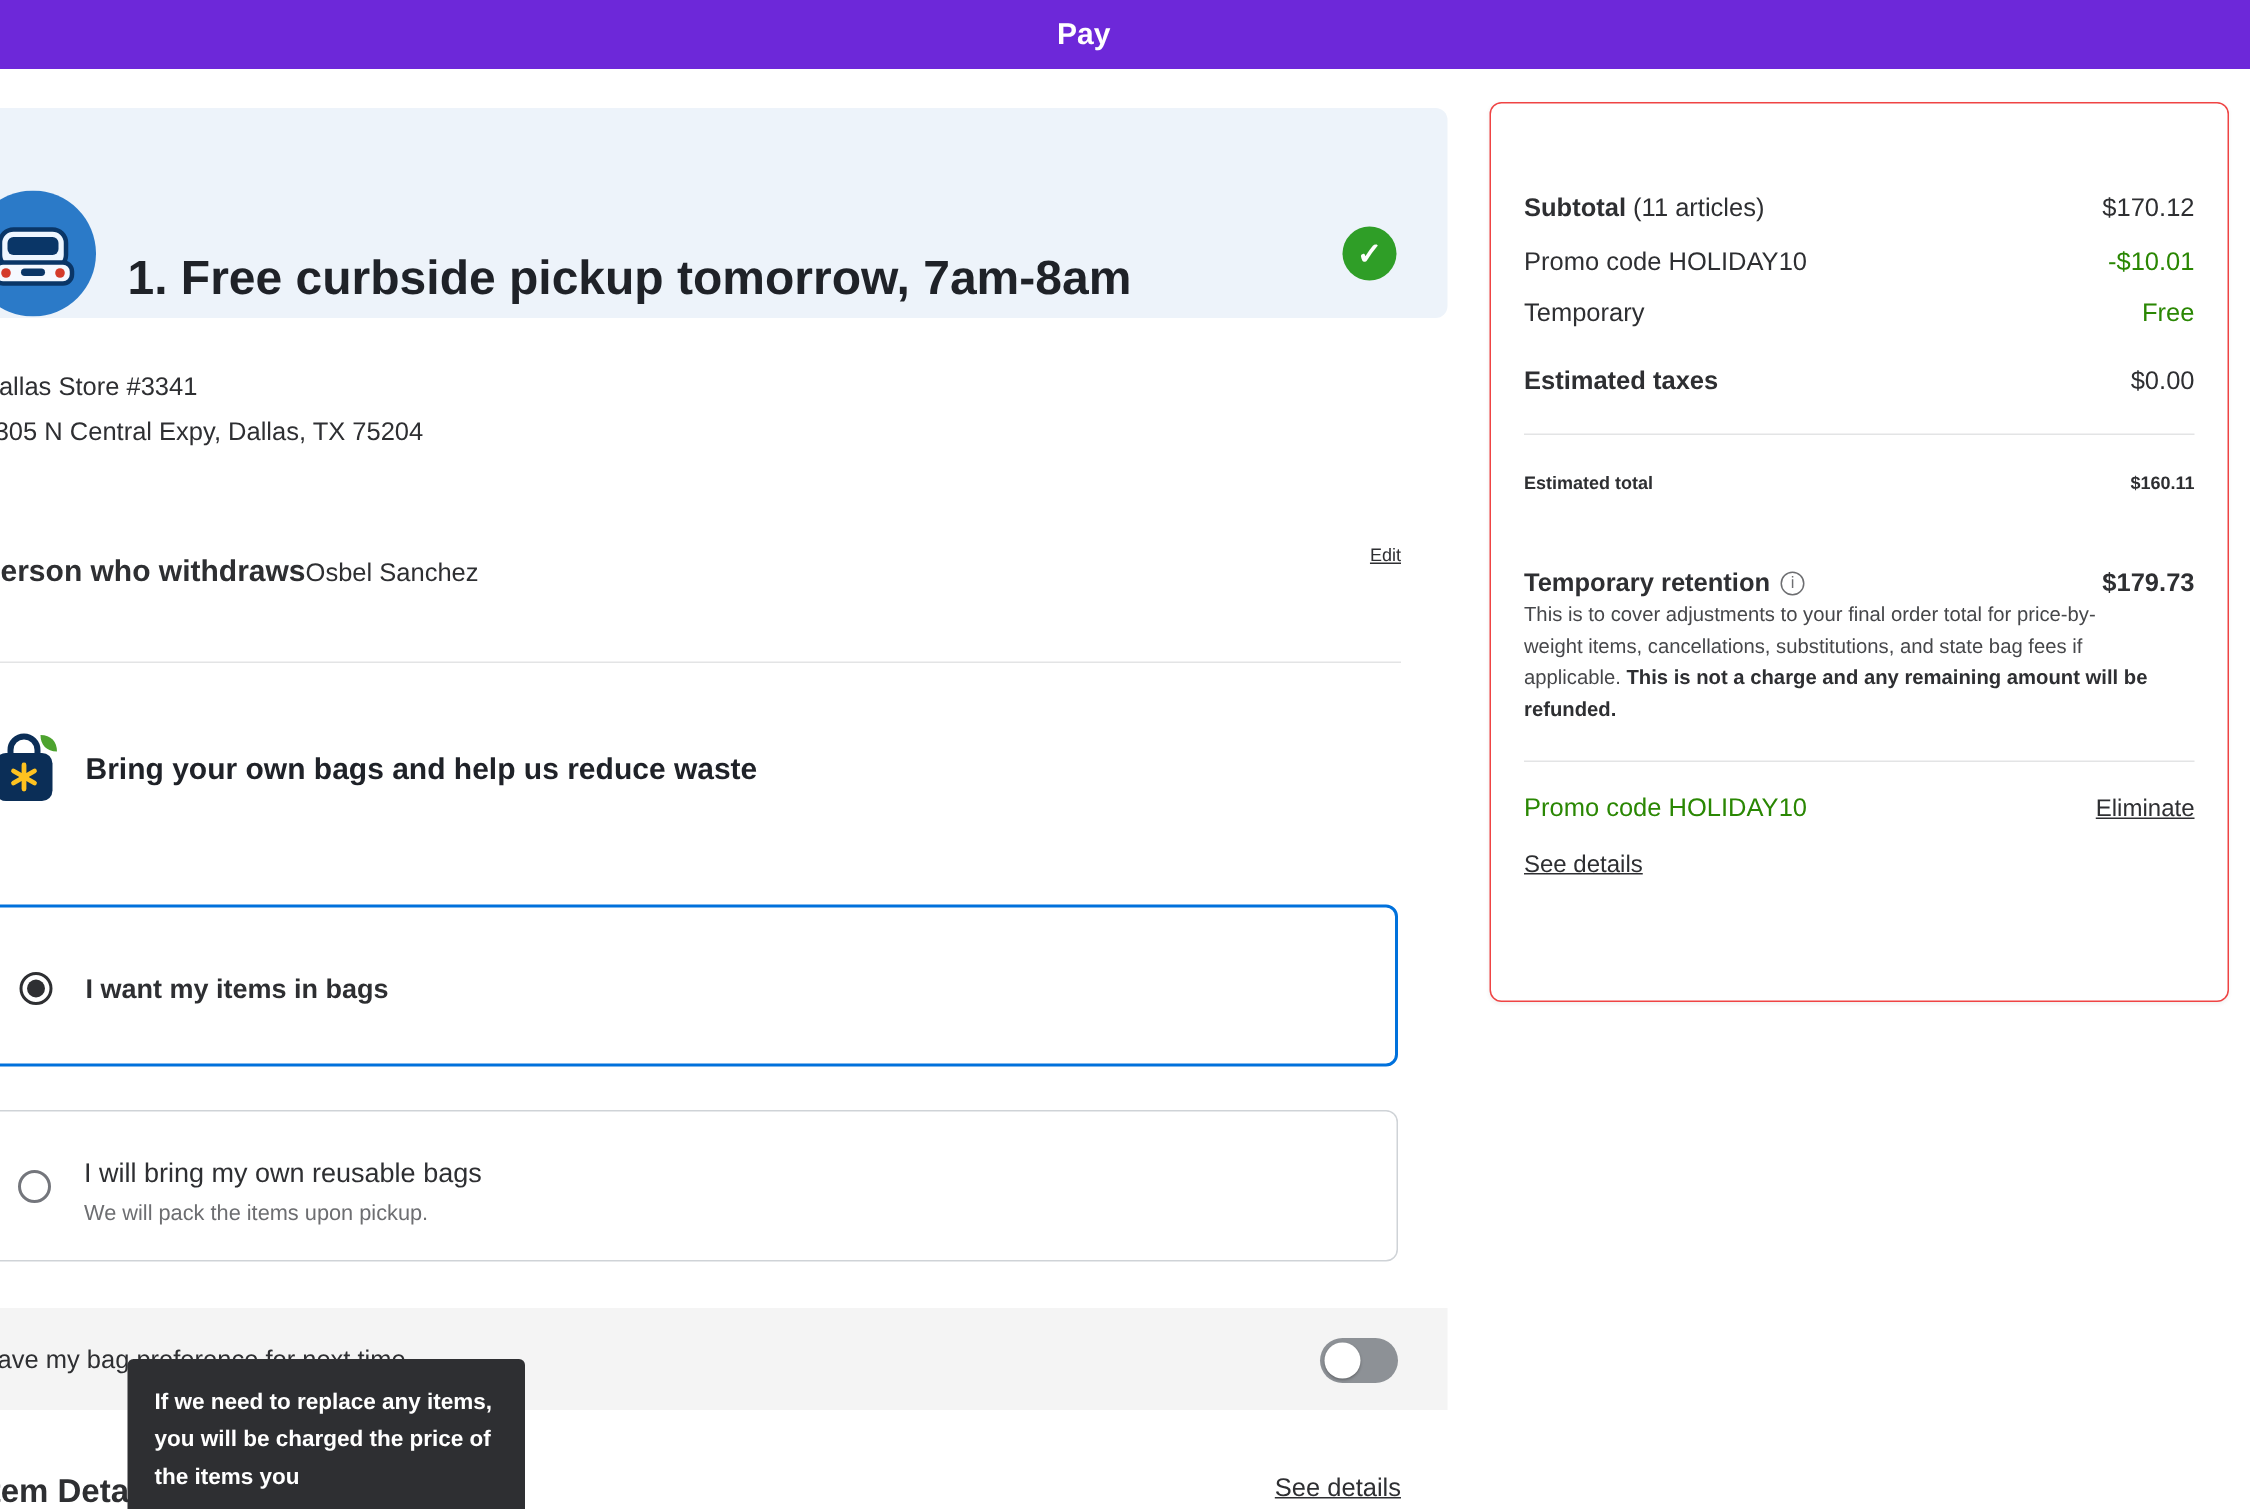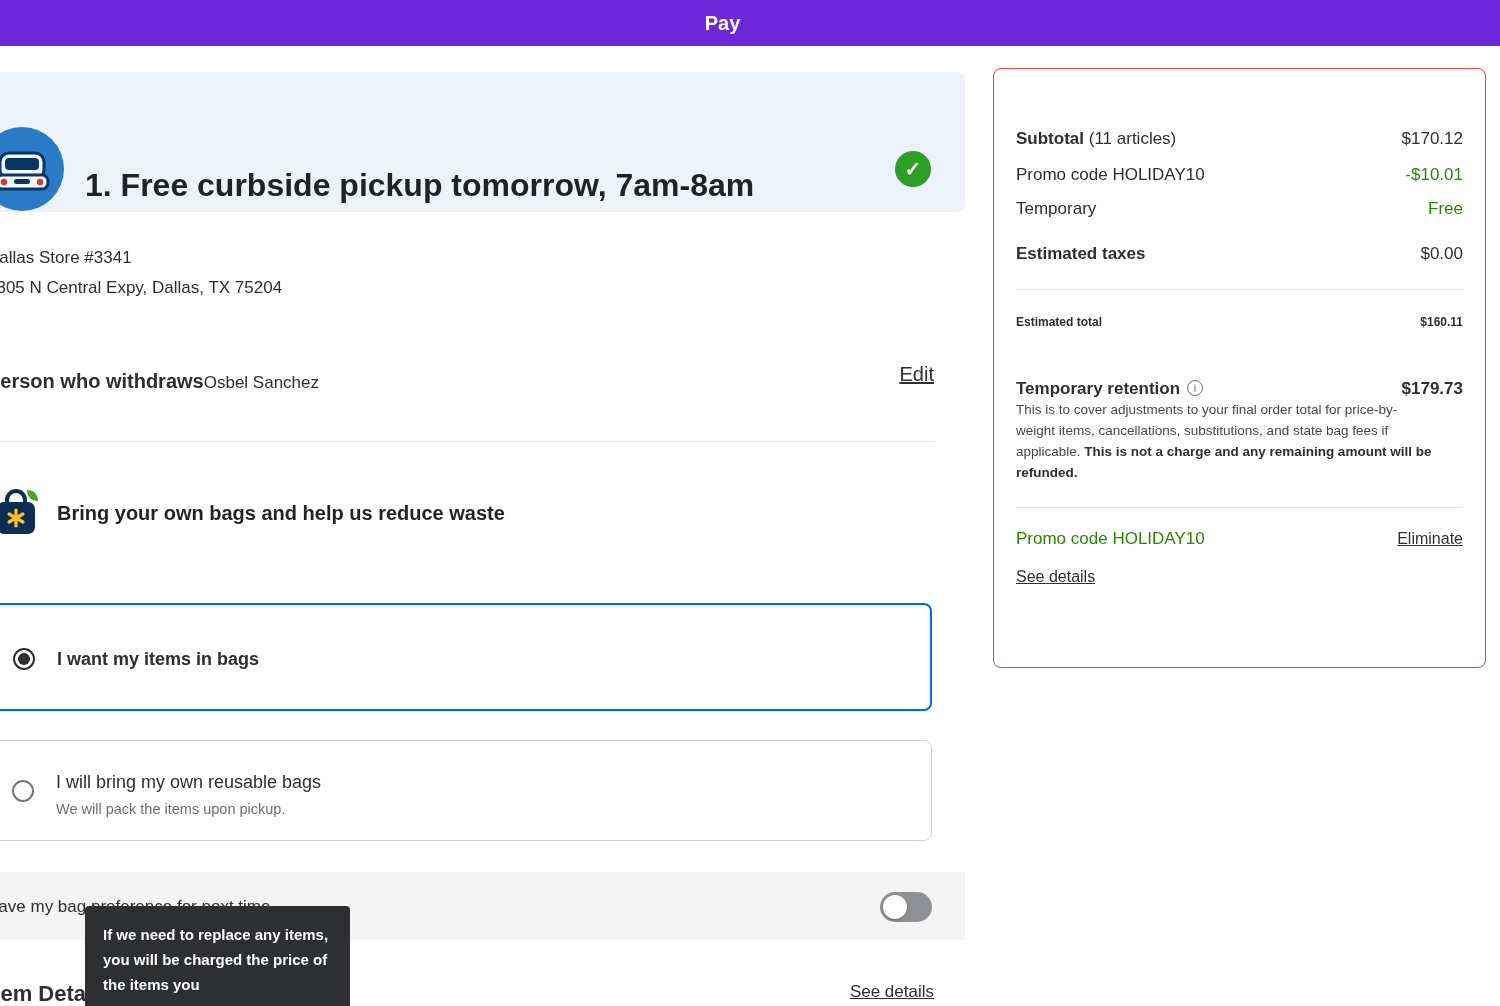--- a/index.html
+++ b/index.html
@@ -29,21 +29,21 @@
   }
   .check-badge {
     position:absolute; left:957px; top:79px; width:36px; height:36px; border-radius:50%;
     background:#2f9e27; color:#fff; display:flex; align-items:center; justify-content:center;
     font-size:20px; font-weight:700;
   }
   .store-block { position:absolute; left:49px; top:197px; font-size:17px; line-height:30px; color:#2e2f32; }
   .person-row { position:absolute; left:49px; top:322px; line-height:26px; }
   .person-label { font-size:20px; font-weight:700; }
   .person-name { font-size:17px; }
-  .edit-link { position:absolute; right:31px; top:317px; font-size:20px;margin-left:44px; }
+  .edit-link { position:absolute; right:31px; top:317px; font-size:12px;margin-left:44px; }
   .link { text-decoration:underline; color:#2e2f32; font-weight:500; cursor:pointer; }
   .divider { position:absolute; left:0; width:996px; height:1px; background:#e3e4e5; }
 
   .bag-badge { position:absolute; left:55px; top:442px; width:46px; height:48px; }
   .bags-title { position:absolute; left:119px; top:452px; font-size:20px; font-weight:700; color:#1f2228; line-height:30px; }
 
   .opt-card { position:absolute; left:10px; width:984px; background:#fff; border-radius:8px; cursor:pointer; }
   .opt-card.sel { top:557px; height:108px; border:2px solid #0071dc; }
   .opt-card.unsel { top:694px; height:101px; border:1px solid #cfd3d7; }
   .radio { position:absolute; width:22px; height:22px; border-radius:50%; border:2px solid #2e2f32; background:#fff; }

